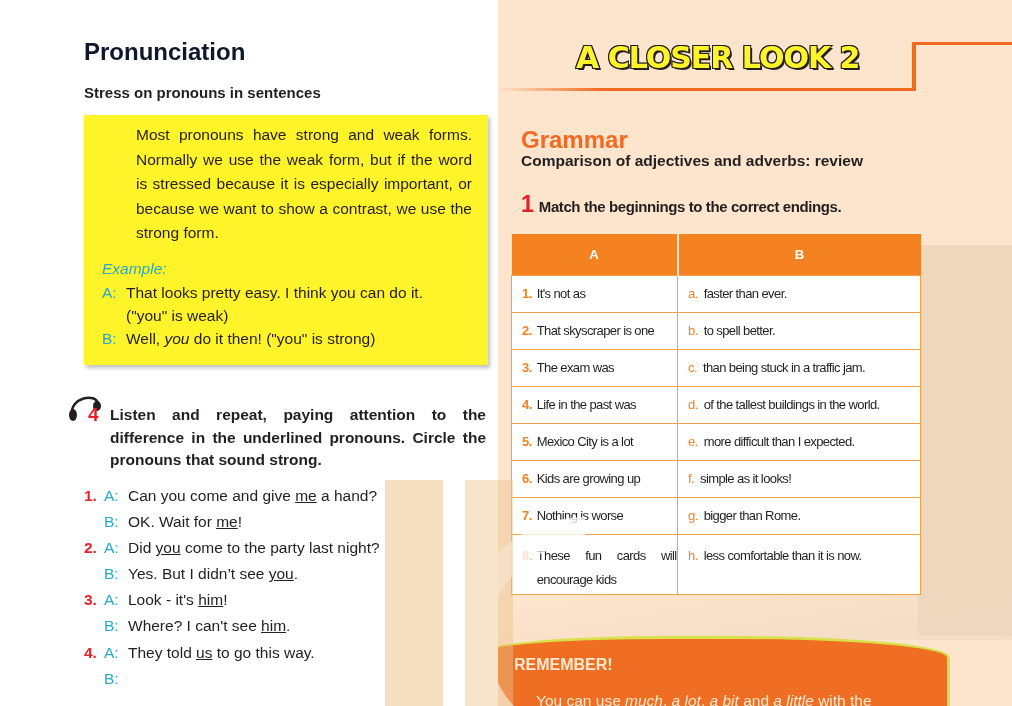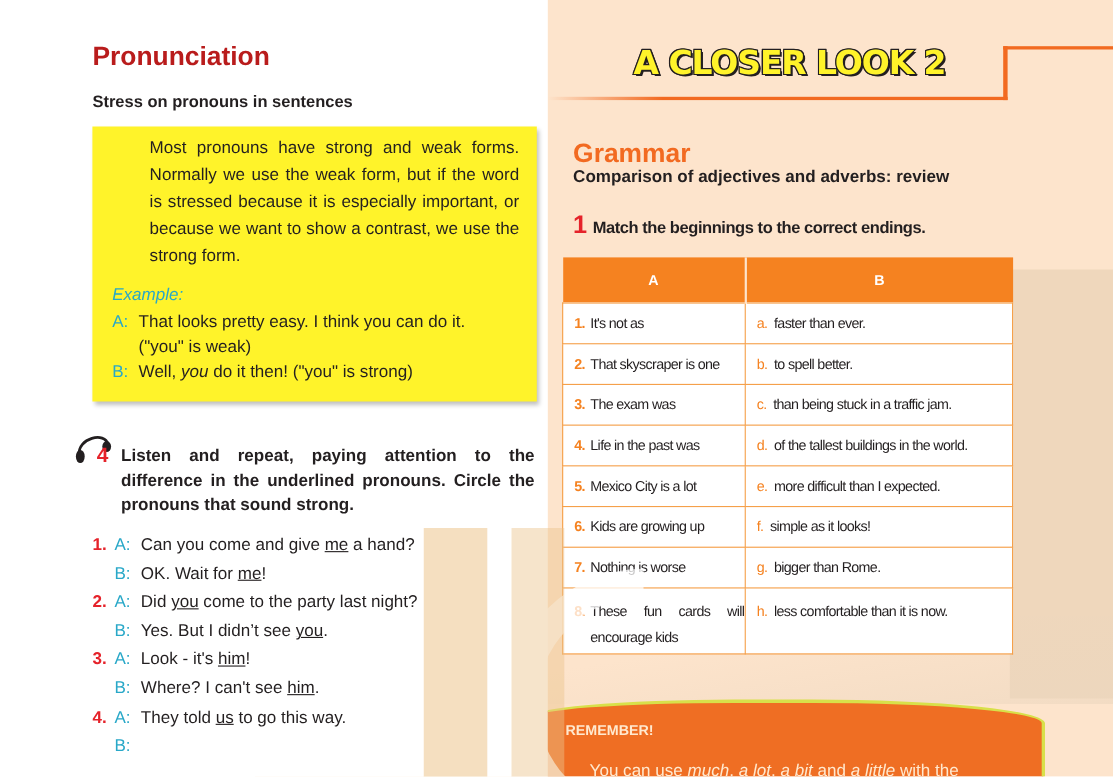--- a/index.html
+++ b/index.html
@@ -11,21 +11,21 @@
   .right-page { position: absolute; left: 498px; top: 0; width: 514px; height: 706px; background: #fde4cc; overflow: hidden; }
   .right-shade { position: absolute; left: 420px; top: 245px; width: 94px; height: 390px; background: #efd7bc; }
   .right-shade2 { position: absolute; left: 0; top: 560px; width: 514px; height: 80px;
     background: linear-gradient(170deg, rgba(255,255,255,0) 30%, rgba(235,214,190,0.6) 100%); }
 
   
   .wm { position: absolute; pointer-events: none; }
   .wm-g { left: 385px; top: 470px; width: 240px; height: 300px; }
 
   
-  .h-pron { position: absolute; left: 84px; top: 38px; font-size: 24px; font-weight: bold; color: #b91c1c; }
+  .h-pron { position: absolute; left: 84px; top: 38px; font-size: 24px; font-weight: bold; color: #0f172a; }
   .h-sub { position: absolute; left: 84px; top: 84px; font-size: 15px; font-weight: bold; color: #231f20; }
   .yellow-box { position: absolute; left: 84px; top: 115px; width: 404px; height: 250px; background: #fff32a;
     box-shadow: 2px 3px 4px rgba(0,0,0,0.25); padding: 8px 16px 0 18px; }
   .yb-text { font-size: 15.5px; line-height: 24.5px; text-align: justify; color: #231f20; margin-left: 34px; }
   .yb-example { font-size: 15.5px; font-style: italic; color: #29a8c8; line-height: 25px; margin-top: 10px; }
   .yb-line { font-size: 15.5px; line-height: 23.5px; display: flex; }
   .yb-line .spk { color: #29a8c8; width: 24px; flex: none; }
   .yb-indent { padding-left: 24px; font-size: 15.5px; line-height: 23px; }
 
   .ex4 { position: absolute; left: 66px; top: 388px; width: 420px; }
@@ -63,21 +63,21 @@
   .match-table td { background: #ffffff; border: 1.5px solid #f5a04a; height: 37px; font-size: 13px; padding: 0 0 0 10px;
     letter-spacing: -0.6px; color: #231f20; vertical-align: middle; }
   .match-table td.tall { height: 60px; vertical-align: top; padding-top: 9px; line-height: 24px; }
   .match-table .col-a { width: 166px; }
   .match-table .lbl { color: #f58220; font-weight: bold; margin-right: 5px; }
   .match-table .lbl-b { color: #f58220; margin-right: 6px; }
   .match-table td.tall .wrap-a { display: inline-block; width: 140px; text-align: justify; text-align-last: left; vertical-align: top; }
 
   .remember { position: absolute; left: -18px; top: 636px; width: 470px; height: 120px; background: #ef6e23;
     border: 3px solid #d8e04a; border-radius: 40% 45% 0 0 / 14% 18% 0 0; }
-  .rem-title { position: absolute; left: 16px; top: 656px; font-size: 13px; font-weight: bold; color: #ffe9cf; }
+  .rem-title { position: absolute; left: 16px; top: 656px; font-size: 16px; font-weight: bold; color: #ffe9cf; }
   .rem-text { position: absolute; left: 38px; top: 692px; font-size: 15.5px; color: #ffe9cf; white-space: nowrap; }
   .rem-text i { font-style: italic; }
 </style>
 </head>
 <body>
 
 <div class="left-page">
   <div class="h-pron">Pronunciation</div>
   <div class="h-sub">Stress on pronouns in sentences</div>
 

